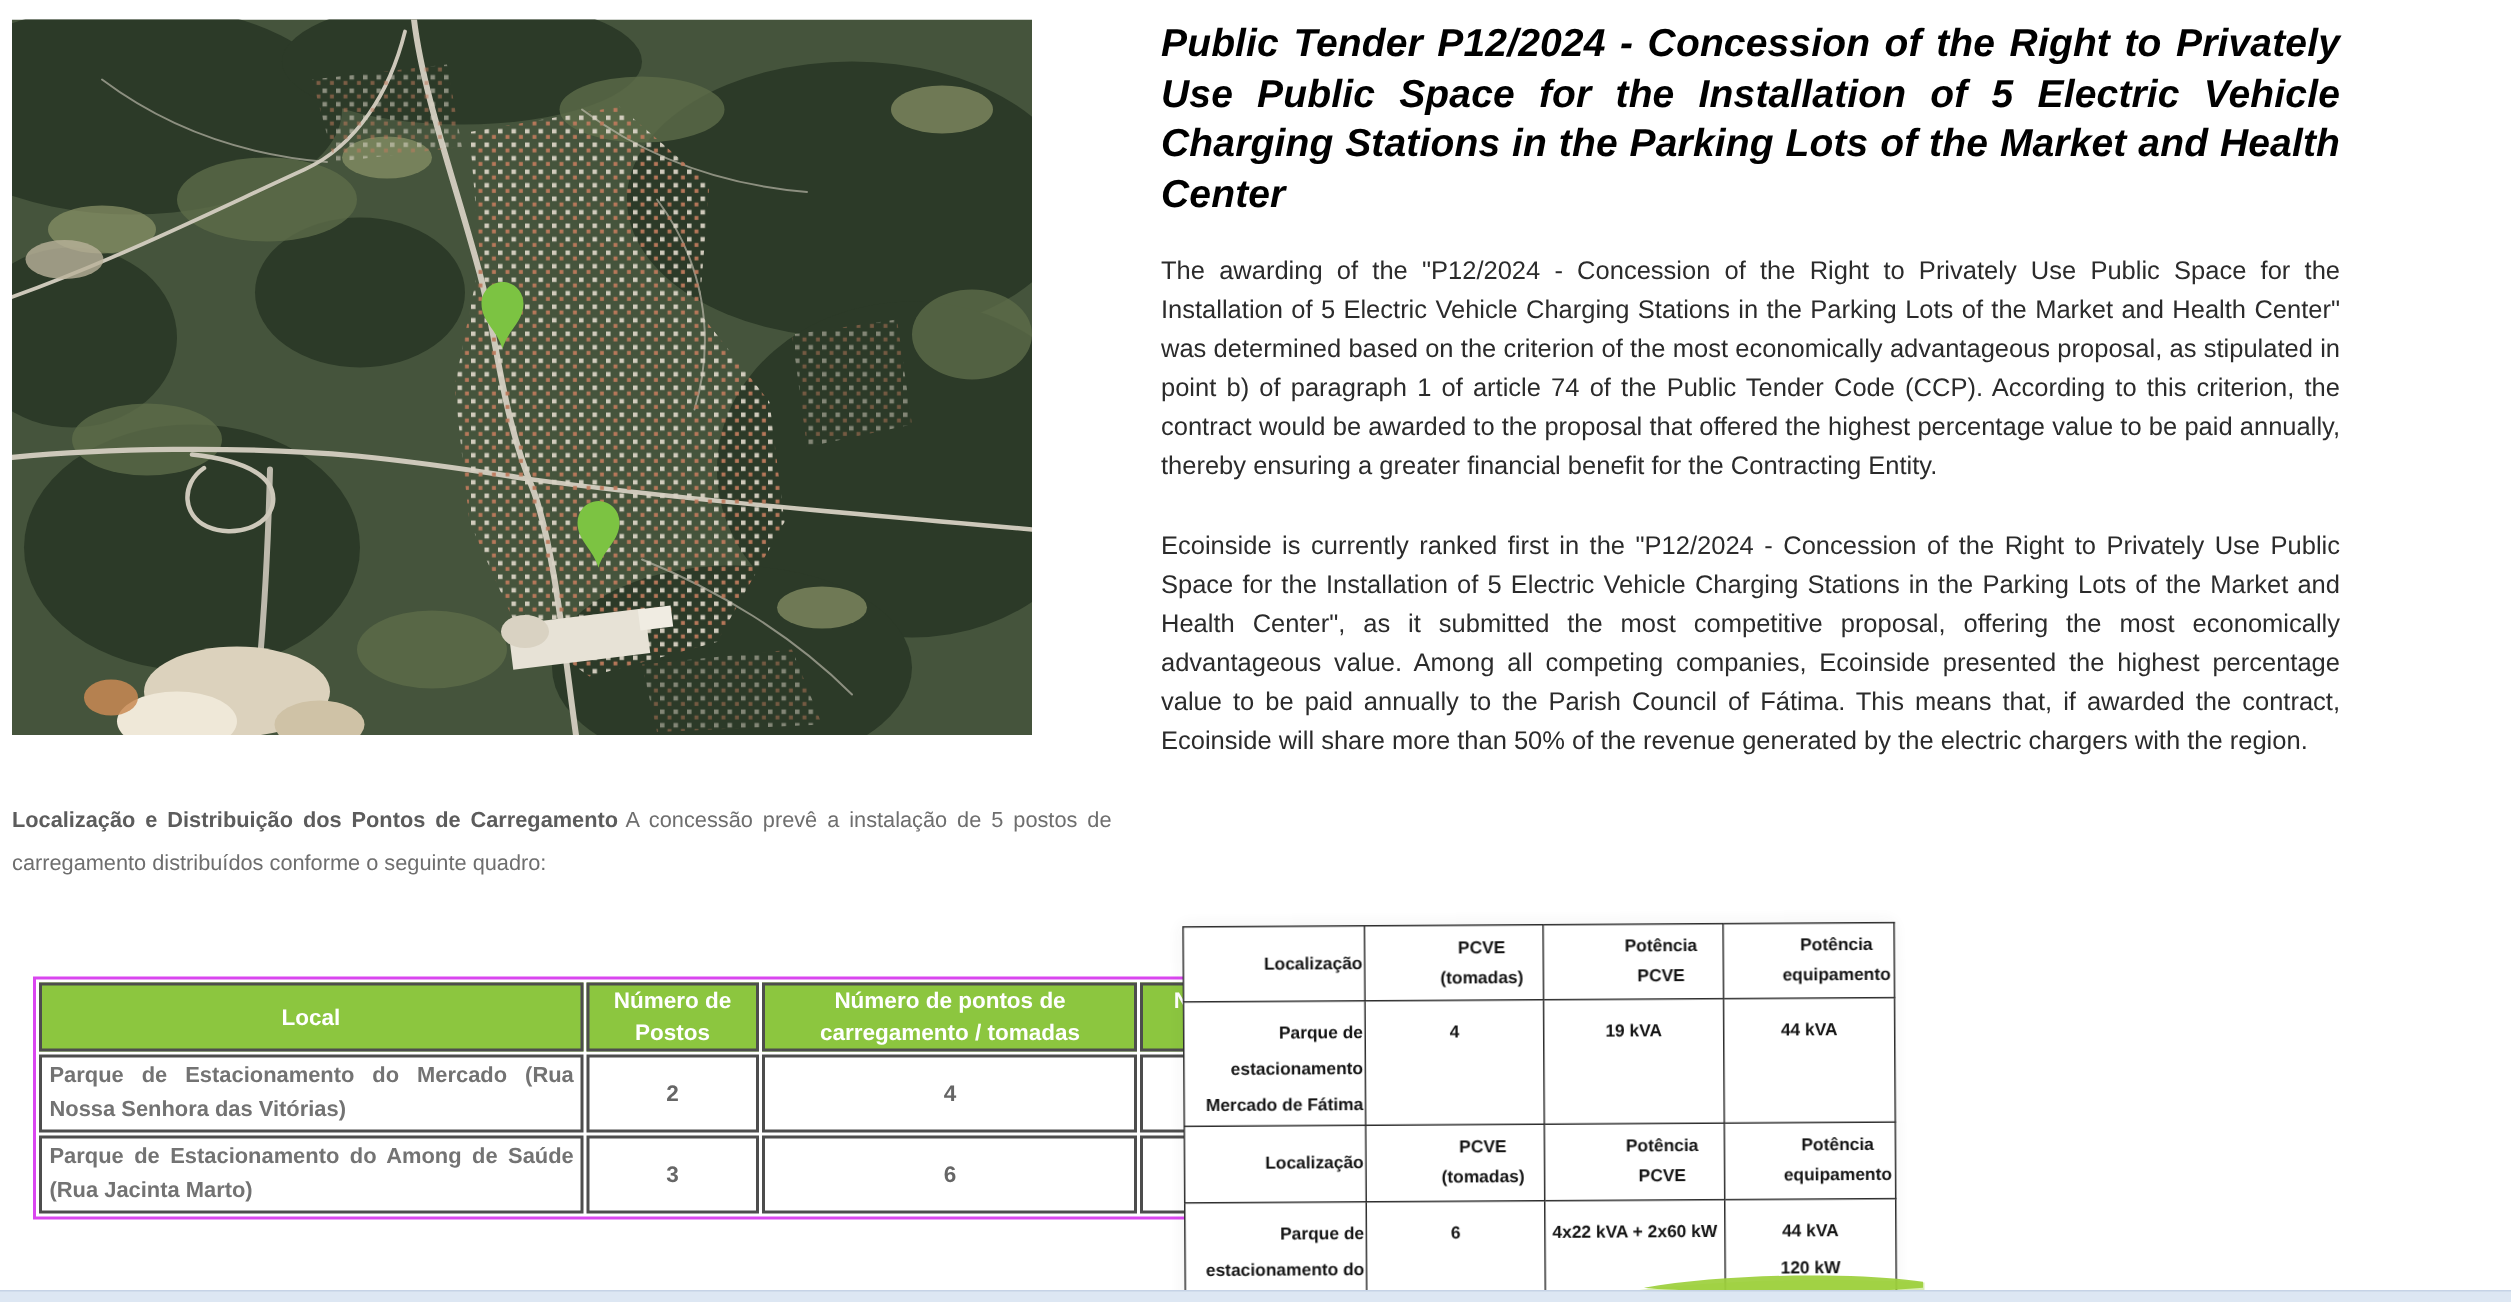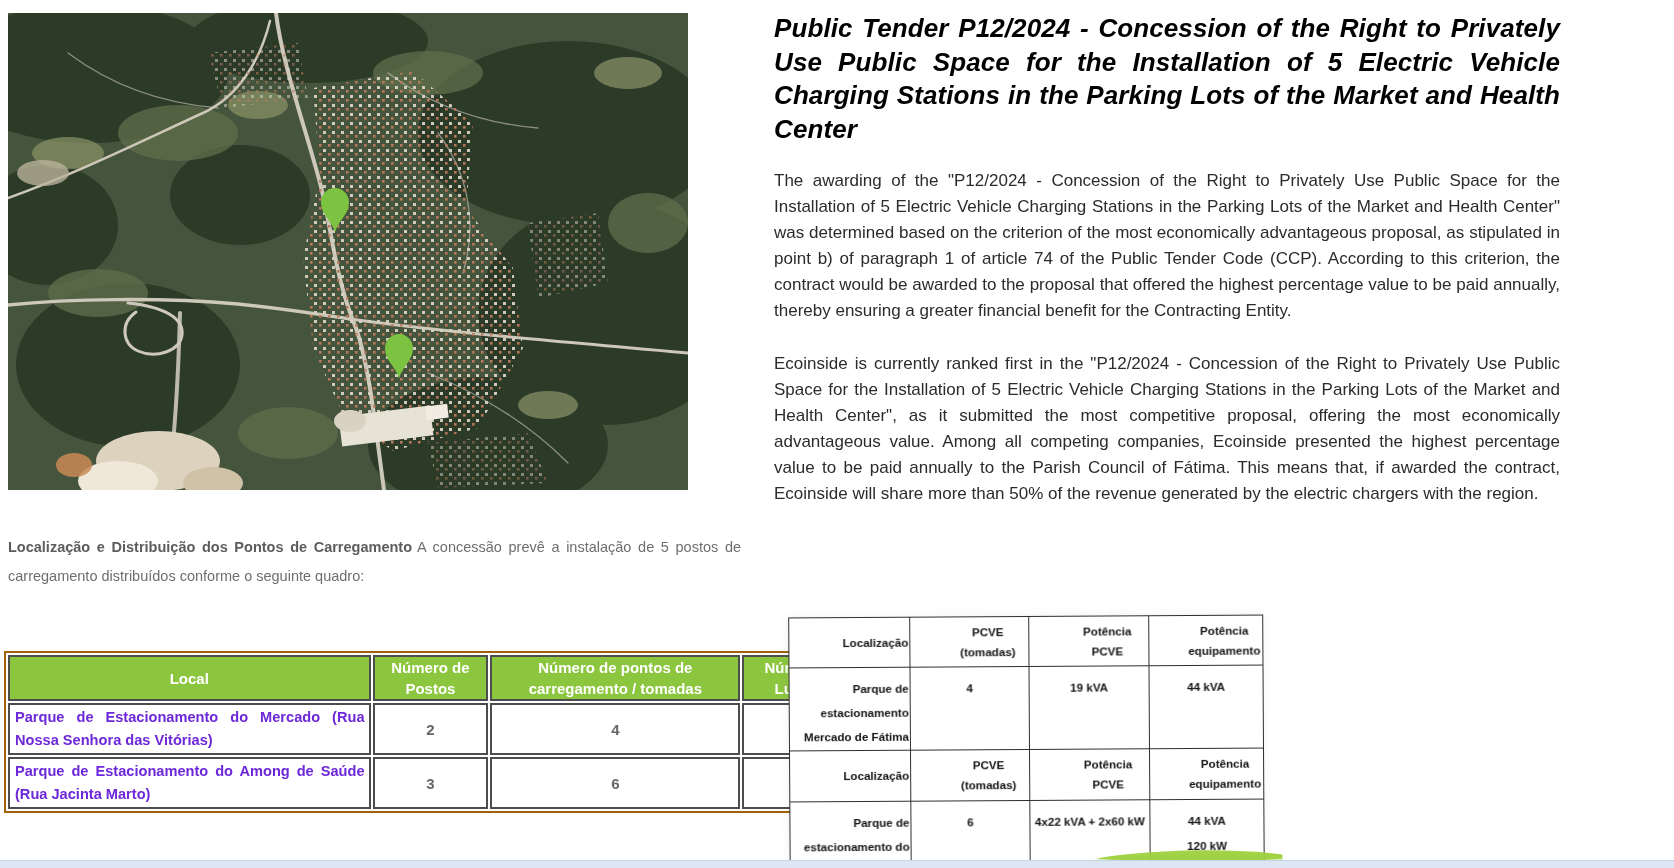--- a/index.html
+++ b/index.html
@@ -25,32 +25,32 @@
   }
   .article-p + .article-p{margin-top:28px;}
   
   .left-lead{
     position:absolute;left:8px;top:533px;width:733px;
     font-size:14.5px;line-height:29px;color:#6e6e6e;text-align:justify;margin:0;
   }
   .left-lead .b{font-weight:bold;color:#5c5c5c;margin-right:.35em;}
   
   .green-table{
-    position:absolute;left:4px;top:651px;width:865px;
+    position:absolute;left:22px;top:651px;width:865px;
     border-collapse:separate;border-spacing:2px;table-layout:fixed;
-    border:2px solid #a16207;background:#fff;
+    border:2px solid #d946ef;background:#fff;
   }
   .green-table th{
     background:var(--table-header-green);color:#fff;font-weight:bold;font-size:15px;
     line-height:21px;text-align:center;vertical-align:middle;border:2px solid #4d4d4d;
     height:42px;white-space:pre-line;padding:0 4px;
   }
   .green-table td{
     border:2px solid #4d4d4d;background:#fff;height:46px;vertical-align:middle;
-    color:#6d28d9;font-weight:bold;
+    color:#737373;font-weight:bold;
   }
   .green-table td.loc{
     font-size:14.6px;line-height:23px;text-align:justify;padding:1px 4px 1px 5px;
   }
   .green-table td.num{font-size:15px;text-align:center;color:#666;}
   
   .scan{
     position:absolute;left:789px;top:616px;width:474px;
     transform:rotate(-0.35deg);background:#fff;box-shadow:0 0 10px rgba(60,60,60,.07);
     filter:blur(.3px);

